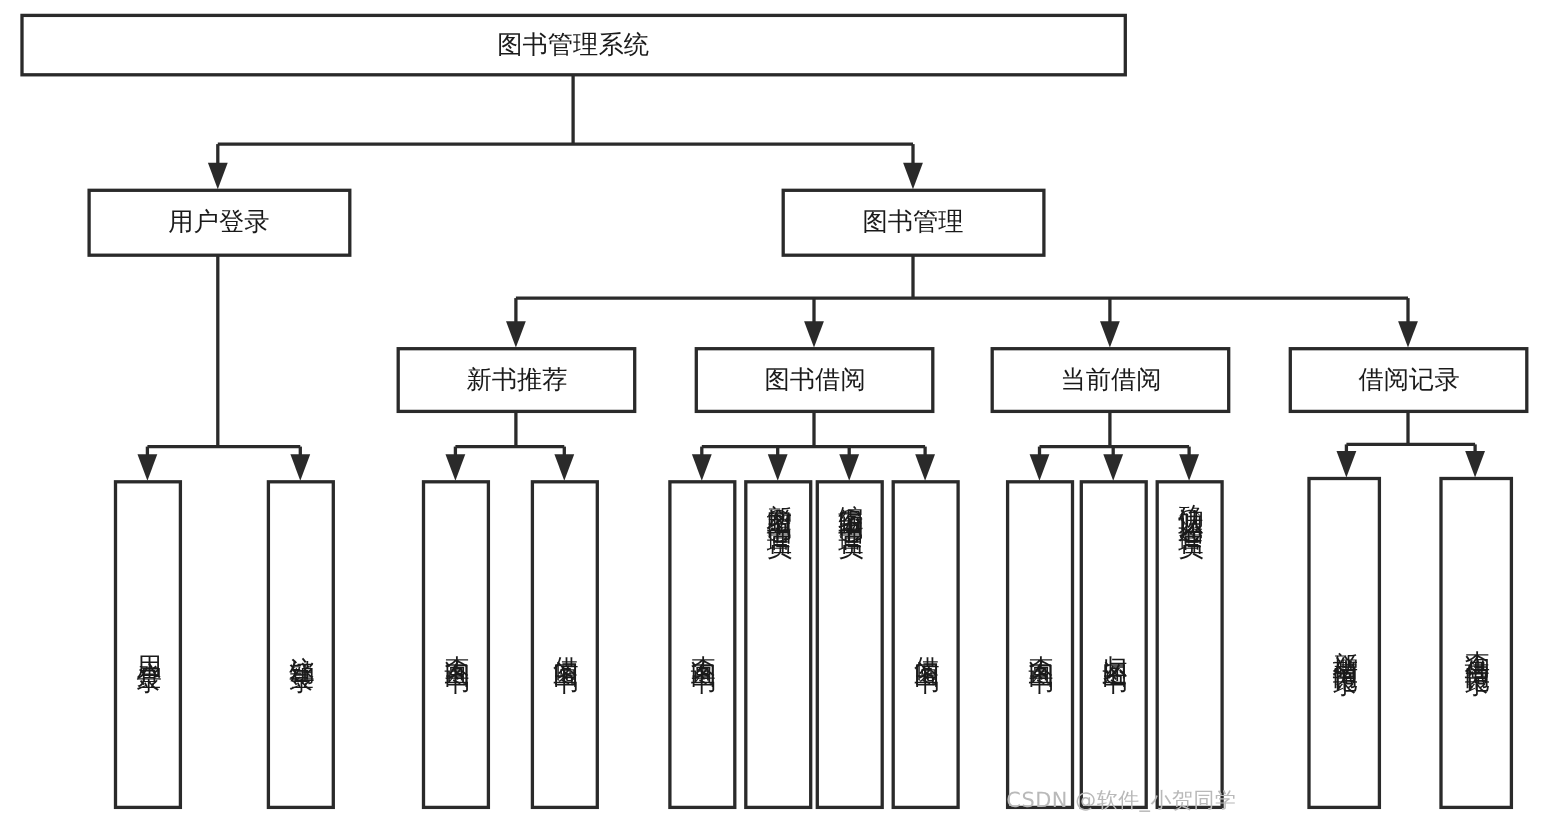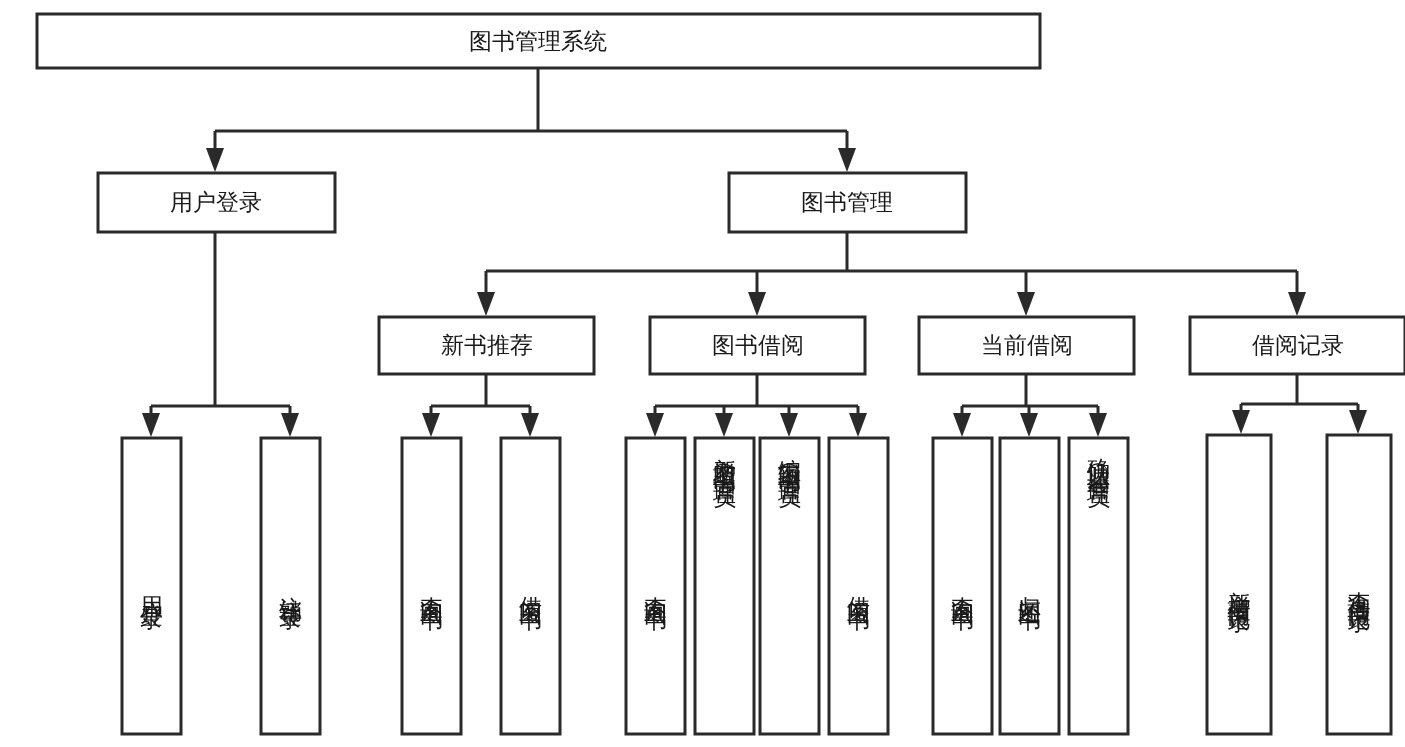--- a/index.html
+++ b/index.html
@@ -11,21 +11,20 @@
     width: 1405px;
     height: 747px;
     font-family: "DejaVu Sans", "Liberation Sans", sans-serif;
     overflow: hidden;
   }
   #diagram-root {
     position: relative;
     width: 1134px;
     height: 747px;
     background: #ffffff;
-    margin-left: 17px;
   }
   svg#flow {
     position: absolute;
     left: 0;
     top: 0;
     width: 1405px;
     height: 747px;
   }
   .node-box {
     fill: #ffffff;
@@ -234,13 +233,14 @@
     <span class="vlabel">确认归还（管理员）</span>
   </div>
 
   <div class="vlabel-wrap" style="left:1190px; top:435px; width:64px; height:299px;">
     <span class="vlabel">新增借阅记录</span>
   </div>
   <div class="vlabel-wrap" style="left:1310px; top:435px; width:64px; height:299px;">
     <span class="vlabel">查询借阅记录</span>
   </div>
 
+  <div class="watermark">CSDN @软件_小贺同学</div>
 </div>
 
 </body></html>

